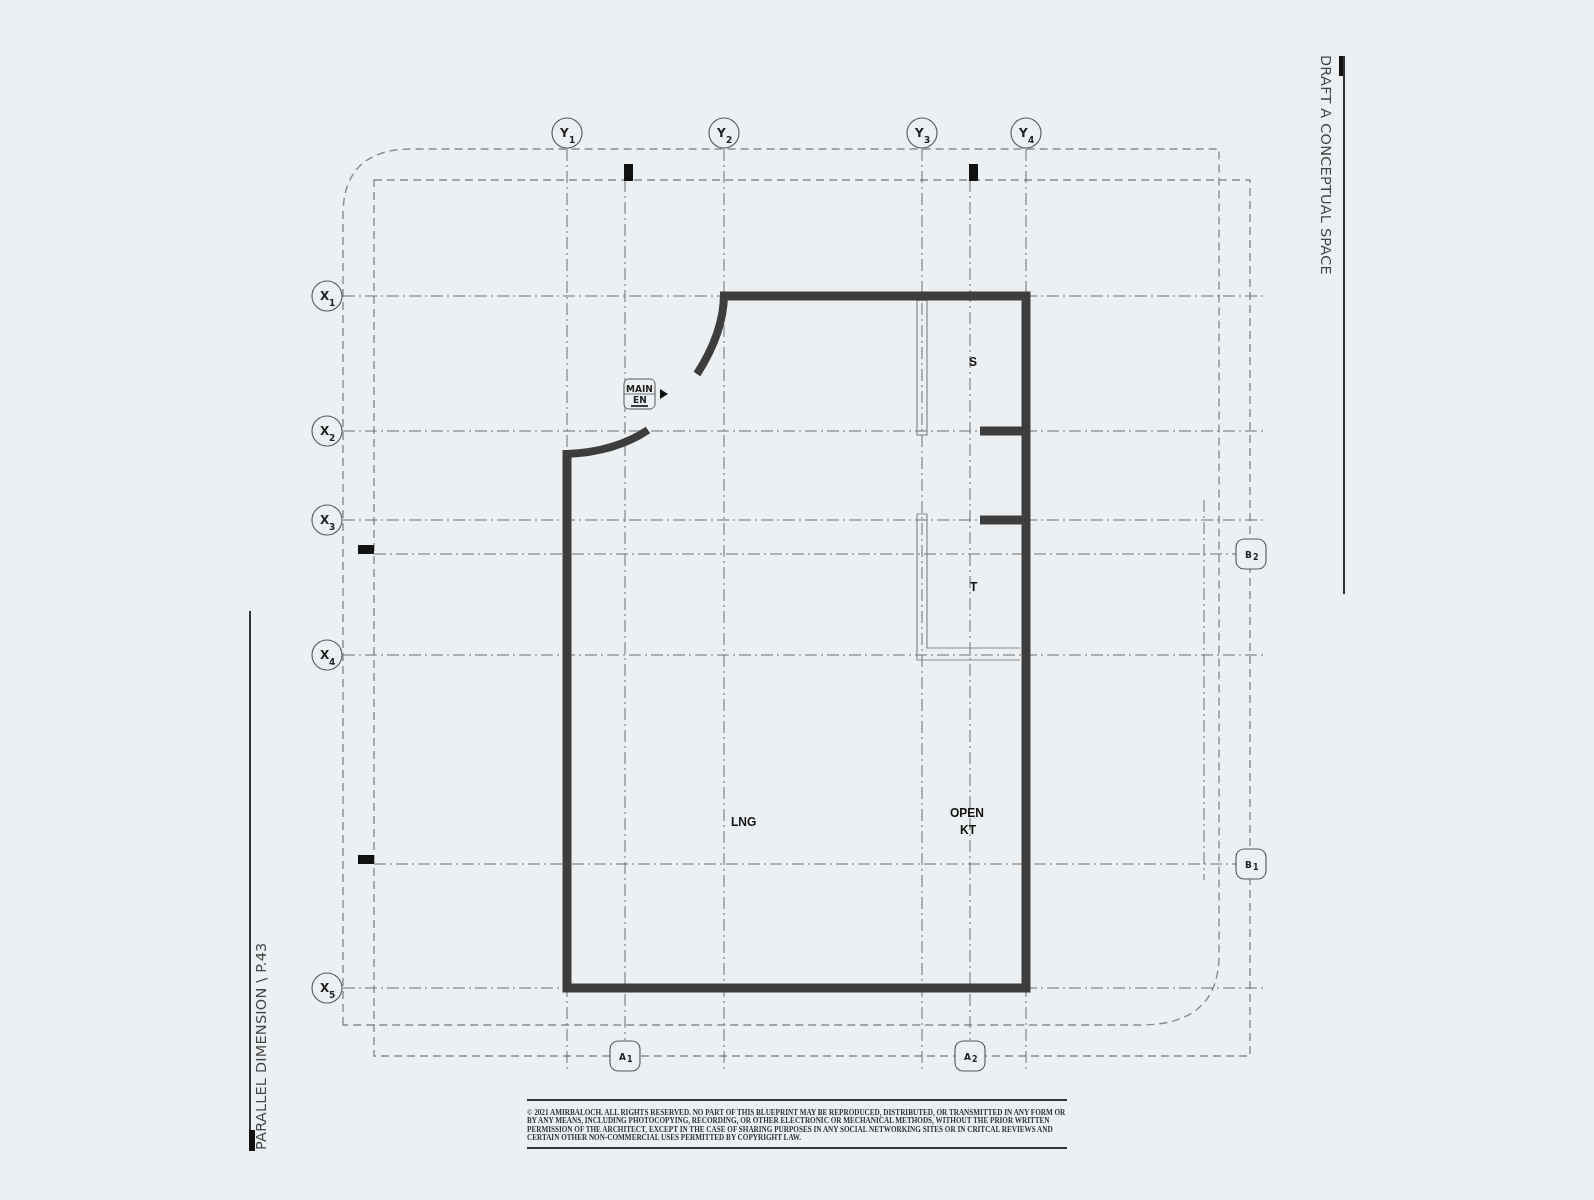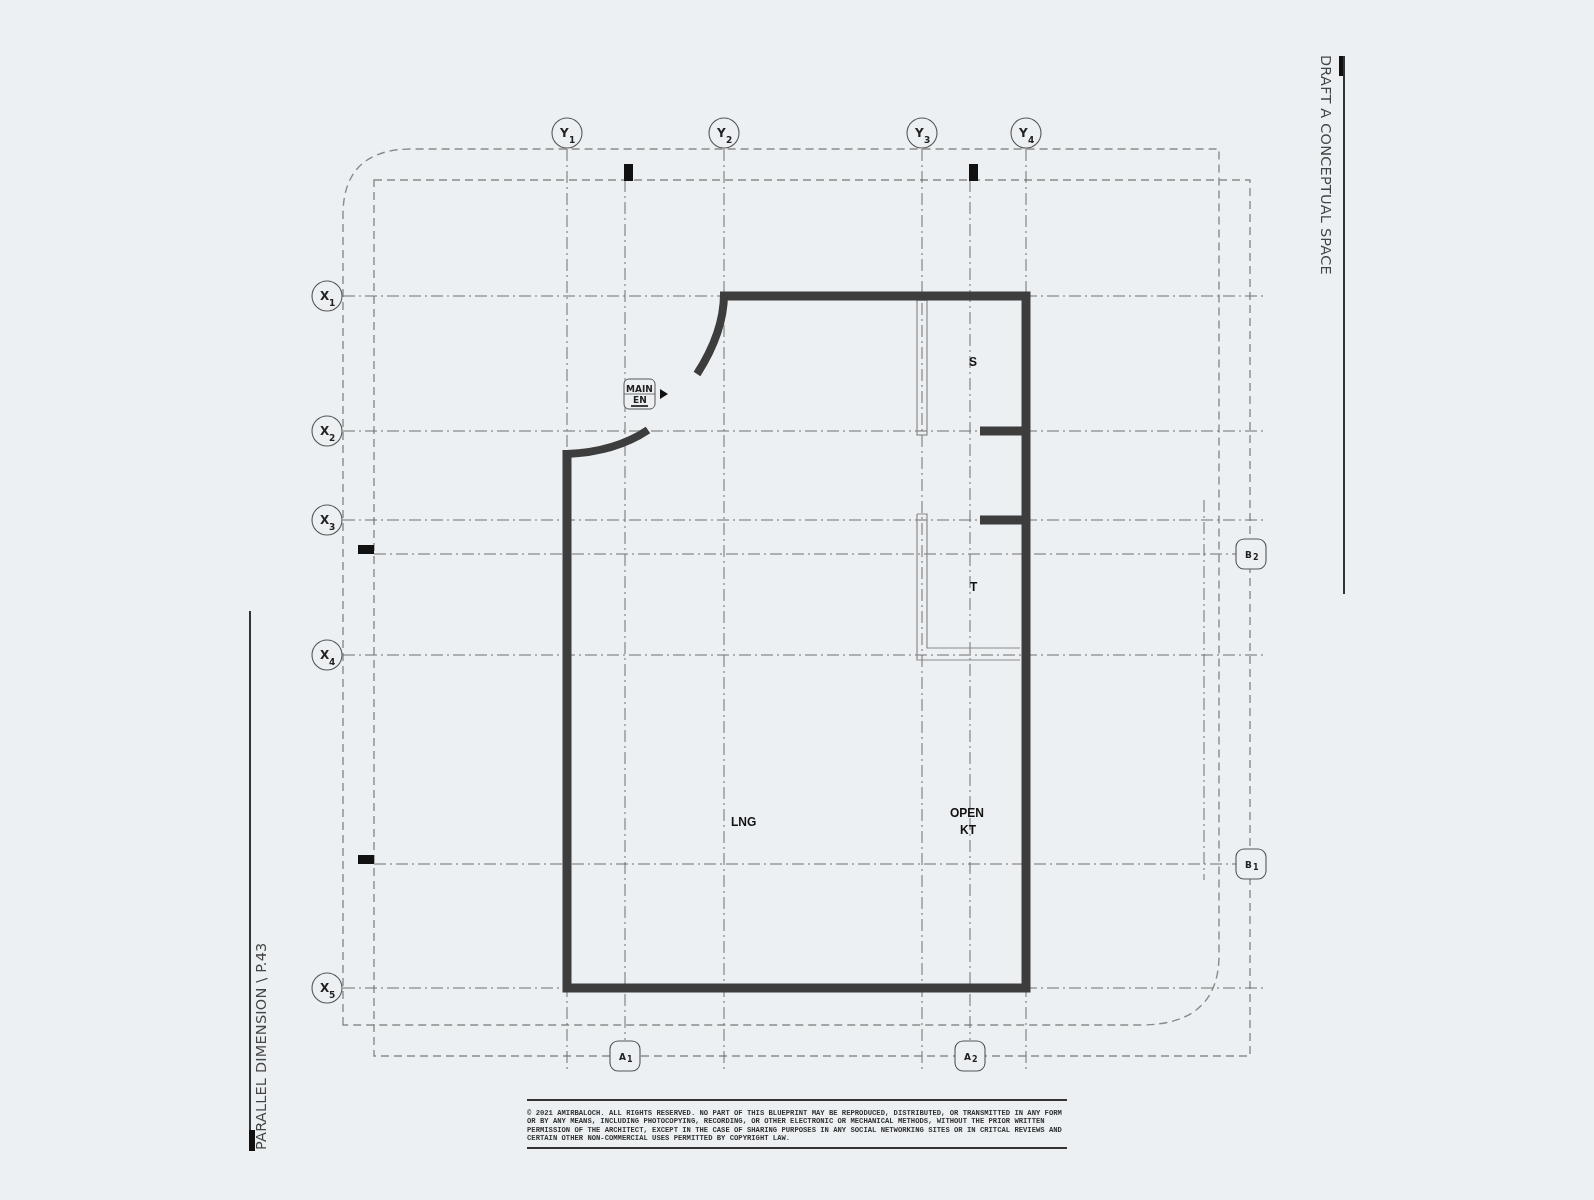--- a/index.html
+++ b/index.html
@@ -27,21 +27,21 @@
   #right-title { left: 1318px; top: 55px; writing-mode: vertical-rl; }
   #left-title { left: 253px; top: 1150px; transform-origin: 0 0; transform: rotate(-90deg); }
   .vline { position: absolute; background: #333; }
   .vmark { position: absolute; background: #111; }
   #copyright-block {
     position: absolute; left: 527px; top: 1099px; width: 540px;
   }
   #copyright-top { height: 2px; background: #333; }
   #copyright-bottom { height: 2px; background: #333; margin-top: 5px; }
   #copyright-text {
-    font-family: Liberation Mono, monospace; font-size: 7.2px; line-height: 8.3px; color: #333;
+    font-family: Liberation Serif, serif; font-size: 7.2px; line-height: 8.3px; color: #333;
     margin-top: 8px; font-weight: bold; text-transform: uppercase;
   }
 </style>
 </head>
 <body>
 
 <svg id="plan" viewBox="0 0 1594 1200" xmlns="http://www.w3.org/2000/svg">
 
   <path class="grid-dash" d="M 343 1025 L 343 215 Q 343 149 412 149 L 1219 149 L 1219 955 Q 1219 1025 1140 1025 Z"></path>
 

